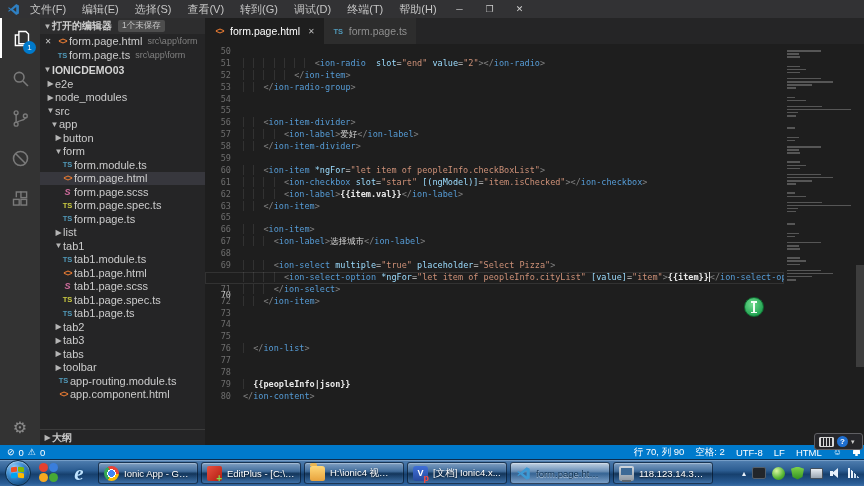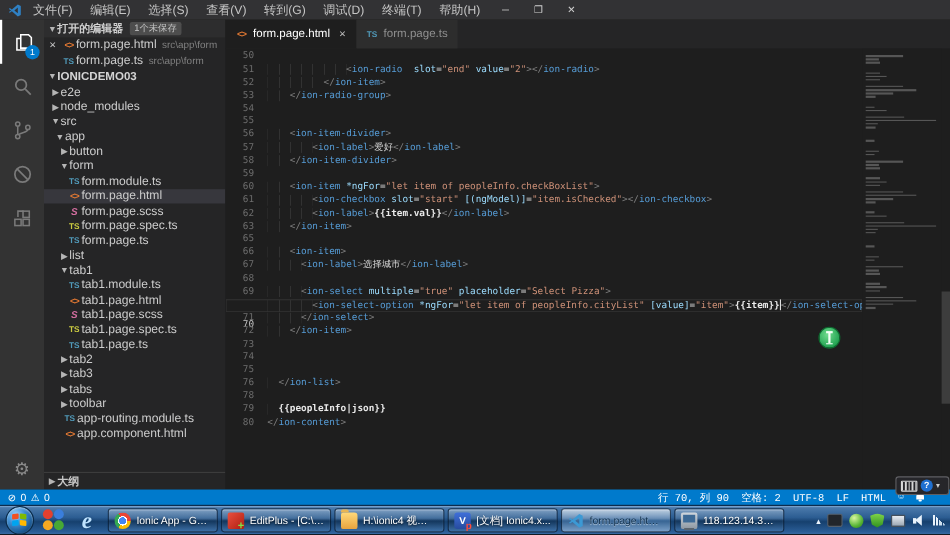--- a/index.html
+++ b/index.html
@@ -64,21 +64,21 @@
   .tk-str{color:#ce9178}.tk-t{color:#d4d4d4}.tk-b{color:#e9e9e9;font-weight:bold}
   .tk-ind{background-image:repeating-linear-gradient(to right,rgba(255,255,255,.09) 0 1px,transparent 1px 10.23px);}
   .caret{display:inline-block;width:1px;height:10px;background:#e0e0e0;vertical-align:-2px;}
   #minimap{position:absolute;top:0;right:8px;width:72px;bottom:0;background:#1e1e1e;padding-top:3px;}
   .mm-line{height:1.5px;margin:0 0 1.6px 3px;background:#8d8d8d;opacity:.5;}
   #vscroll{position:absolute;right:0;top:221px;width:8px;height:102px;background:#4e4e4e;opacity:.65;}
   
   #statusbar{position:absolute;left:0;top:445px;width:864px;height:14px;background:#007acc;color:#ffffff;
     display:flex;align-items:center;font-size:9.5px;}
   #sb-left{display:flex;align-items:center;gap:4px;padding-left:7px;}
-  #sb-right{margin-left:auto;display:flex;align-items:center;gap:11px;padding-right:24px;font-family:Liberation Mono, monospace;}
+  #sb-right{margin-left:auto;display:flex;align-items:center;gap:11px;padding-right:4px;}
   .sb-item{white-space:nowrap;}
   .sb-ico{font-size:9px;}
   #sb-bell{width:7px;height:6px;background:#fff;border-radius:4px 4px 0 0;position:relative;margin-top:-2px;}
   #sb-bell:after{content:"";position:absolute;left:2px;top:6px;width:3px;height:2px;background:#fff;border-radius:2px;}
   
   #taskbar{position:absolute;left:0;top:459px;width:864px;height:27px;
     background:linear-gradient(#88add4 0%,#4a79ab 6%,#2c5d92 40%,#16406e 55%,#2a5d96 90%,#3c6ea6 100%);
     display:flex;align-items:center;border-top:1px solid #0d2c4e;box-sizing:border-box;}
   #start-orb{width:26px;height:26px;margin:0 7px 0 5px;border-radius:50%;
     background:radial-gradient(circle at 35% 30%,#9fd4ff 0%,#3f8fd4 35%,#154f86 75%,#0b3254 100%);
@@ -387,20 +387,21 @@
             <div class="cl"><span class="ln">67</span><span class="lc"><span class="tk-ind">      </span><span class="tk-p">&lt;</span><span class="tk-tag">ion-label</span><span class="tk-p">&gt;</span><span class="tk-t">选择城市</span><span class="tk-p">&lt;/</span><span class="tk-tag">ion-label</span><span class="tk-p">&gt;</span></span></div>
             <div class="cl"><span class="ln">68</span><span class="lc"></span></div>
             <div class="cl"><span class="ln">69</span><span class="lc"><span class="tk-ind">      </span><span class="tk-p">&lt;</span><span class="tk-tag">ion-select</span><span class="tk-t"> </span><span class="tk-attr">multiple</span><span class="tk-o">=</span><span class="tk-str">"true"</span><span class="tk-t"> </span><span class="tk-attr">placeholder</span><span class="tk-o">=</span><span class="tk-str">"Select Pizza"</span><span class="tk-p">&gt;</span></span></div>
             <div class="cl cur"><span class="ln">70</span><span class="lc"><span class="tk-ind">        </span><span class="tk-p">&lt;</span><span class="tk-tag">ion-select-option</span><span class="tk-t"> </span><span class="tk-attr">*ngFor</span><span class="tk-o">=</span><span class="tk-str">"let item of peopleInfo.cityList"</span><span class="tk-t"> </span><span class="tk-attr">[value]</span><span class="tk-o">=</span><span class="tk-str">"item"</span><span class="tk-p">&gt;</span><span class="tk-b">{{item}}</span><span class="caret"></span><span class="tk-p">&lt;/</span><span class="tk-tag">ion-select-option</span></span></div>
             <div class="cl"><span class="ln">71</span><span class="lc"><span class="tk-ind">      </span><span class="tk-p">&lt;/</span><span class="tk-tag">ion-select</span><span class="tk-p">&gt;</span></span></div>
             <div class="cl"><span class="ln">72</span><span class="lc"><span class="tk-ind">    </span><span class="tk-p">&lt;/</span><span class="tk-tag">ion-item</span><span class="tk-p">&gt;</span></span></div>
             <div class="cl"><span class="ln">73</span><span class="lc"></span></div>
             <div class="cl"><span class="ln">74</span><span class="lc"></span></div>
             <div class="cl"><span class="ln">75</span><span class="lc"></span></div>
             <div class="cl"><span class="ln">76</span><span class="lc"><span class="tk-ind">  </span><span class="tk-p">&lt;/</span><span class="tk-tag">ion-list</span><span class="tk-p">&gt;</span></span></div>
+            <div class="cl"><span class="ln">77</span><span class="lc"></span></div>
             <div class="cl"><span class="ln">78</span><span class="lc"></span></div>
             <div class="cl"><span class="ln">79</span><span class="lc"><span class="tk-ind">  </span><span class="tk-b">{{peopleInfo|json}}</span></span></div>
             <div class="cl"><span class="ln">80</span><span class="lc"><span class="tk-p">&lt;/</span><span class="tk-tag">ion-content</span><span class="tk-p">&gt;</span></span></div>
           </div>
         <div id="minimap">
             <div class="mm-line" style="width: 0px; opacity: 0;"></div>
             <div class="mm-line" style="width: 34.22px;"></div>
             <div class="mm-line" style="width: 12.18px;"></div>
             <div class="mm-line" style="width: 12.76px;"></div>
             <div class="mm-line" style="width: 0px; opacity: 0;"></div>

